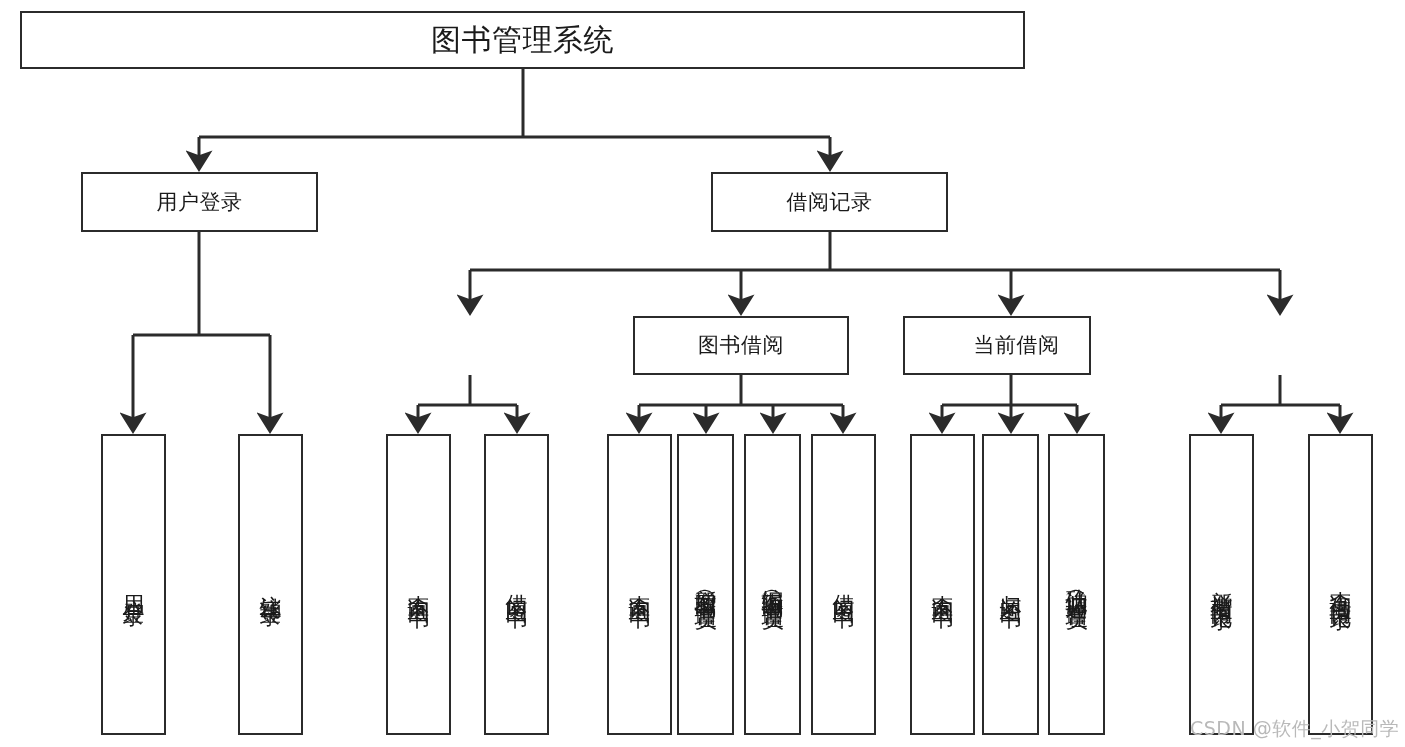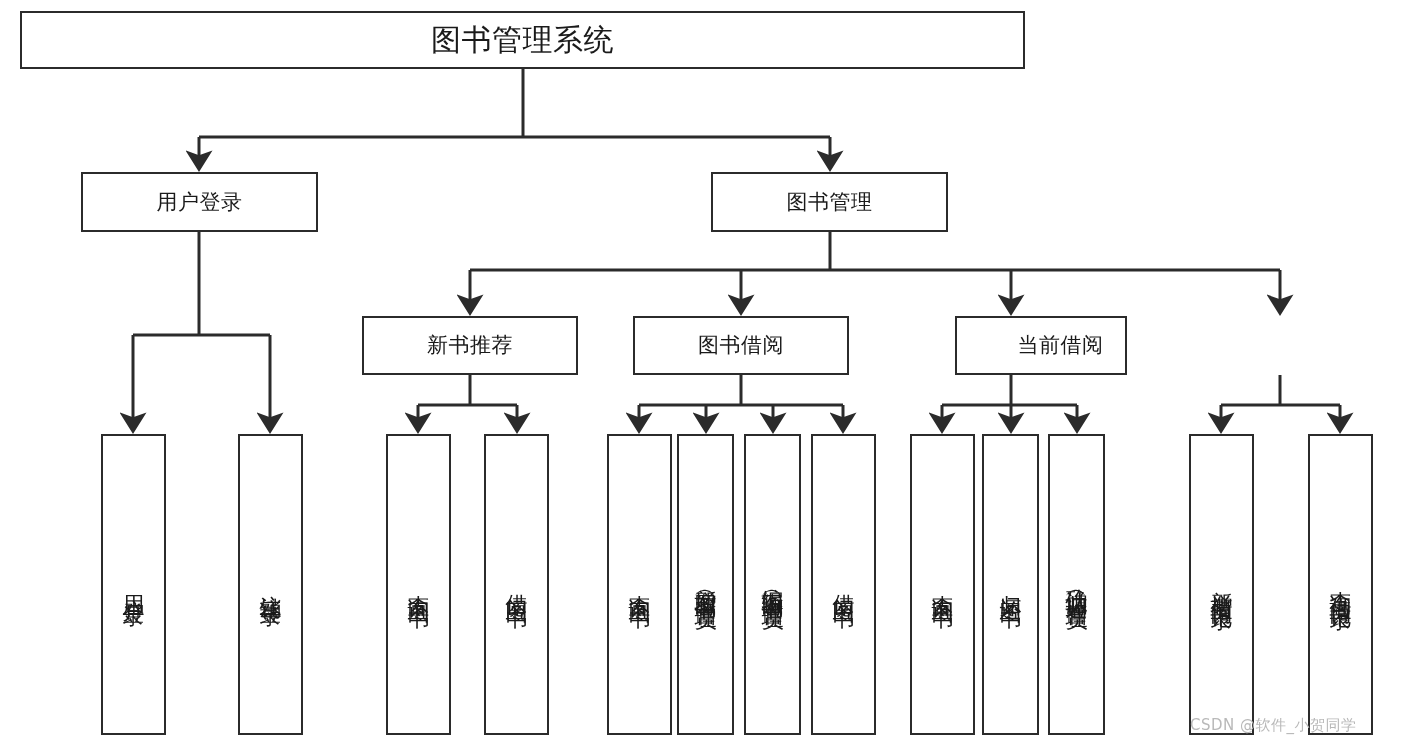--- a/index.html
+++ b/index.html
@@ -62,21 +62,21 @@
     line-height: 1.0;
     letter-spacing: 4px;
     white-space: nowrap;
   }
   .node.vert.long .label {
     letter-spacing: 3px;
   }
   .watermark {
     position: absolute;
     color: #b9b9b9;
-    font-size: 15px;
+    font-size: 19px;
     white-space: nowrap;
     z-index: 5;
     letter-spacing: 0.5px;
   }
 </style>
 </head>
 <body>
 
 <div id="canvas">
 
@@ -131,30 +131,27 @@
   </svg>
 
   <div class="node horiz root" style="left: 20px; top: 11px; width: 1005px; height: 58px;">
     <span class="label">图书管理系统</span>
   </div>
 
   <div class="node horiz" style="left: 81px; top: 172px; width: 237px; height: 60px;">
     <span class="label">用户登录</span>
   </div>
   <div class="node horiz" style="left: 711px; top: 172px; width: 237px; height: 60px;">
-    <span class="label">图书管理</span>
+    <span class="label">借阅记录</span>
   </div>
 
-  <div class="node horiz" style="left: 362px; top: 316px; width: 216px; height: 59px;">
-    <span class="label">新书推荐</span>
-  </div>
   <div class="node horiz" style="left: 633px; top: 316px; width: 216px; height: 59px; align-items: center;">
     <span class="label">图书借阅</span>
   </div>
-  <div class="node horiz" style="left: 955px; top: 316px; width: 172px; height: 59px; padding-left: 39px;">
+  <div class="node horiz" style="left: 903px; top: 316px; width: 188px; height: 59px; padding-left: 39px;">
     <span class="label">当前借阅</span>
   </div>
 
   <div class="node vert" style="left: 101px; top: 434px; width: 65px; height: 301px;">
     <span class="label">用户登录</span>
   </div>
   <div class="node vert" style="left: 238px; top: 434px; width: 65px; height: 301px;">
     <span class="label">注销登录</span>
   </div>
   <div class="node vert" style="left: 386px; top: 434px; width: 65px; height: 301px;">

